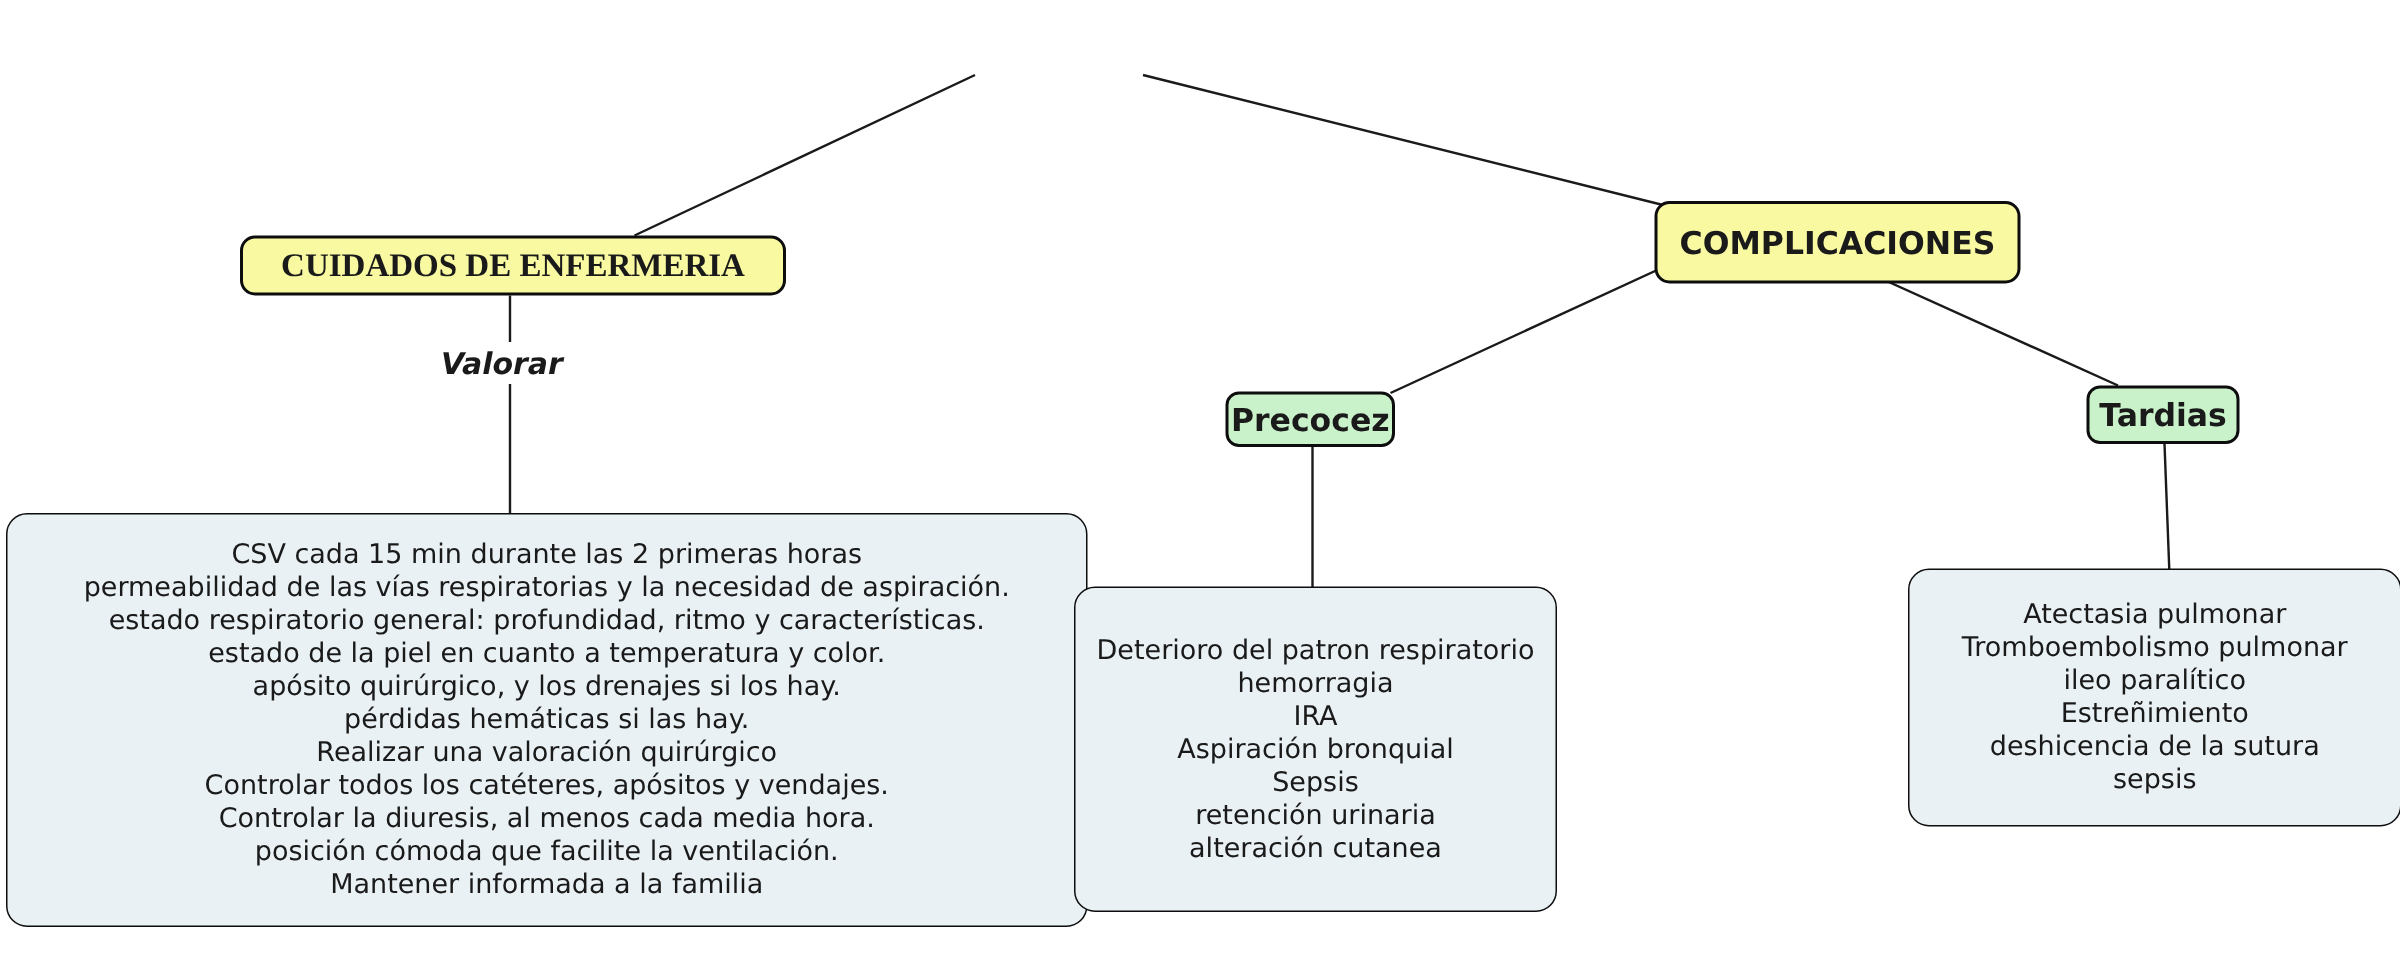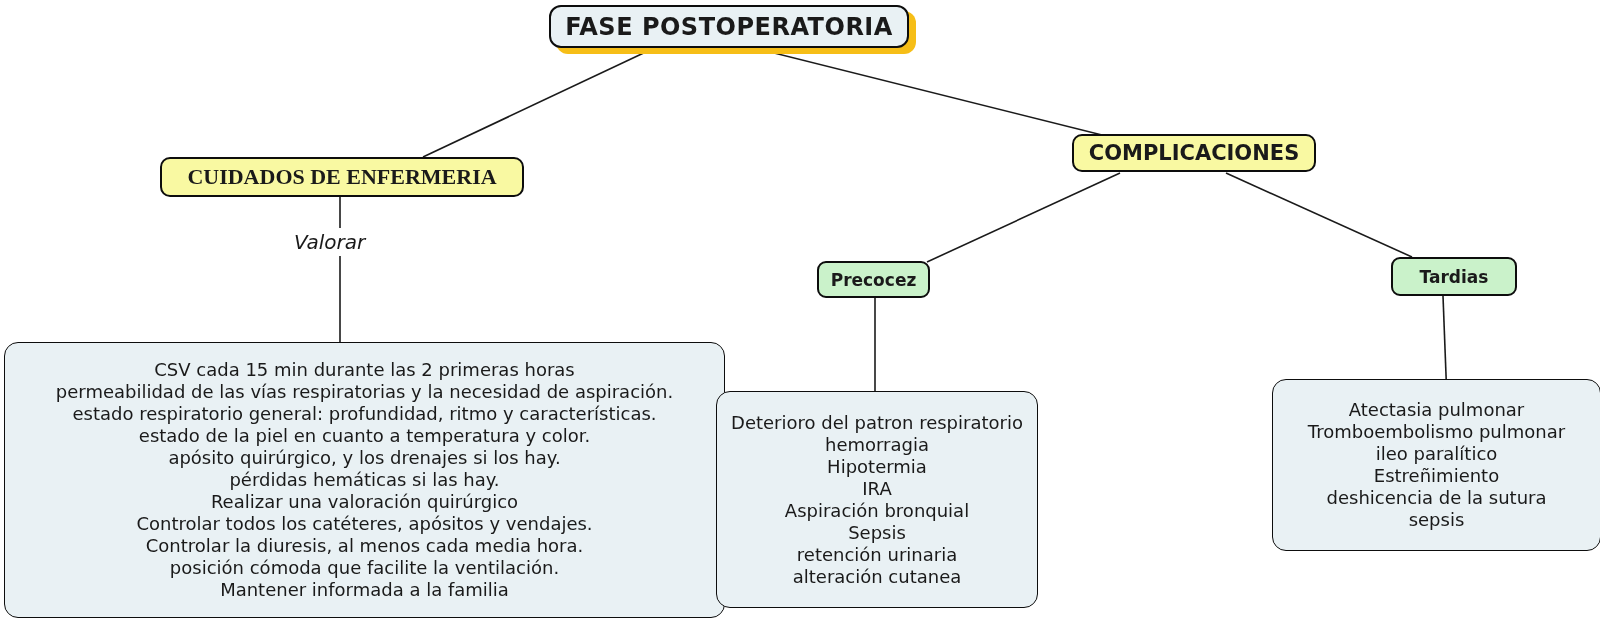--- a/index.html
+++ b/index.html
@@ -50,35 +50,35 @@
   .node-yellow {
     background: var(--node_fill_yellow, #f9f9a2);
     border-radius: 10px;
   }
   .node-cuidados {
     left: 160px; top: 157px; width: 364px; height: 40px;
     font-size: 22px;
     font-family: Liberation Serif, serif;
   }
   .node-complicaciones {
-    left: 1072px; top: 134px; width: 244px; height: 38px;
+    left: 1103px; top: 134px; width: 244px; height: 55px;
     font-size: 21px;
   }
   .node-green {
     background: var(--node_fill_green, #caf2ca);
     border-radius: 9px;
-    font-size: 17px;
+    font-size: 21px;
   }
   .node-precocez { left: 817px; top: 261px; width: 113px; height: 37px; }
-  .node-tardias  { left: 1391px; top: 257px; width: 126px; height: 39px; }
+  .node-tardias  { left: 1391px; top: 257px; width: 102px; height: 39px; }
   .link-label {
     position: absolute;
     z-index: 3;
     background: #ffffff;
-    font-weight: normal;
+    font-weight: bold;
     font-style: italic;
     font-size: 20px;
     text-align: left;
     padding: 2px 6px;
   }
   .label-valorar { left: 288px; top: 228px; }
   .list-box {
     position: absolute;
     z-index: 2;
     box-sizing: border-box;
@@ -106,23 +106,20 @@
   <svg class="lines-layer" viewBox="0 0 1600 636" xmlns="http://www.w3.org/2000/svg">
     <line class="connector" x1="650" y1="50" x2="423" y2="157"></line>
     <line class="connector" x1="762" y1="50" x2="1122" y2="140"></line>
     <line class="connector" x1="340" y1="197" x2="340" y2="342"></line>
     <line class="connector" x1="1120" y1="173" x2="927" y2="262"></line>
     <line class="connector" x1="1226" y1="173" x2="1412" y2="257"></line>
     <line class="connector" x1="875" y1="298" x2="875" y2="392"></line>
     <line class="connector" x1="1443" y1="296" x2="1447" y2="401"></line>
   </svg>
 
-  <div class="node node-title">
-    <span>FASE POSTOPERATORIA</span>
-  </div>
 
   <div class="node node-yellow node-cuidados">
     <span>CUIDADOS DE ENFERMERIA</span>
   </div>
 
   <div class="node node-yellow node-complicaciones">
     <span>COMPLICACIONES</span>
   </div>
 
   <div class="node node-green node-precocez">
@@ -145,21 +142,20 @@
     <span class="list-line">Realizar una valoración quirúrgico</span>
     <span class="list-line">Controlar todos los catéteres, apósitos y vendajes.</span>
     <span class="list-line">Controlar la diuresis, al menos cada media hora.</span>
     <span class="list-line">posición cómoda que facilite la ventilación.</span>
     <span class="list-line">Mantener informada a la familia</span>
   </div>
 
   <div class="list-box box-precocez-list">
     <span class="list-line">Deterioro del patron respiratorio</span>
     <span class="list-line">hemorragia</span>
-    <span class="list-line">Hipotermia</span>
     <span class="list-line">IRA</span>
     <span class="list-line">Aspiración bronquial</span>
     <span class="list-line">Sepsis</span>
     <span class="list-line">retención urinaria</span>
     <span class="list-line">alteración cutanea</span>
   </div>
 
   <div class="list-box box-tardias-list">
     <span class="list-line">Atectasia pulmonar</span>
     <span class="list-line">Tromboembolismo pulmonar</span>

